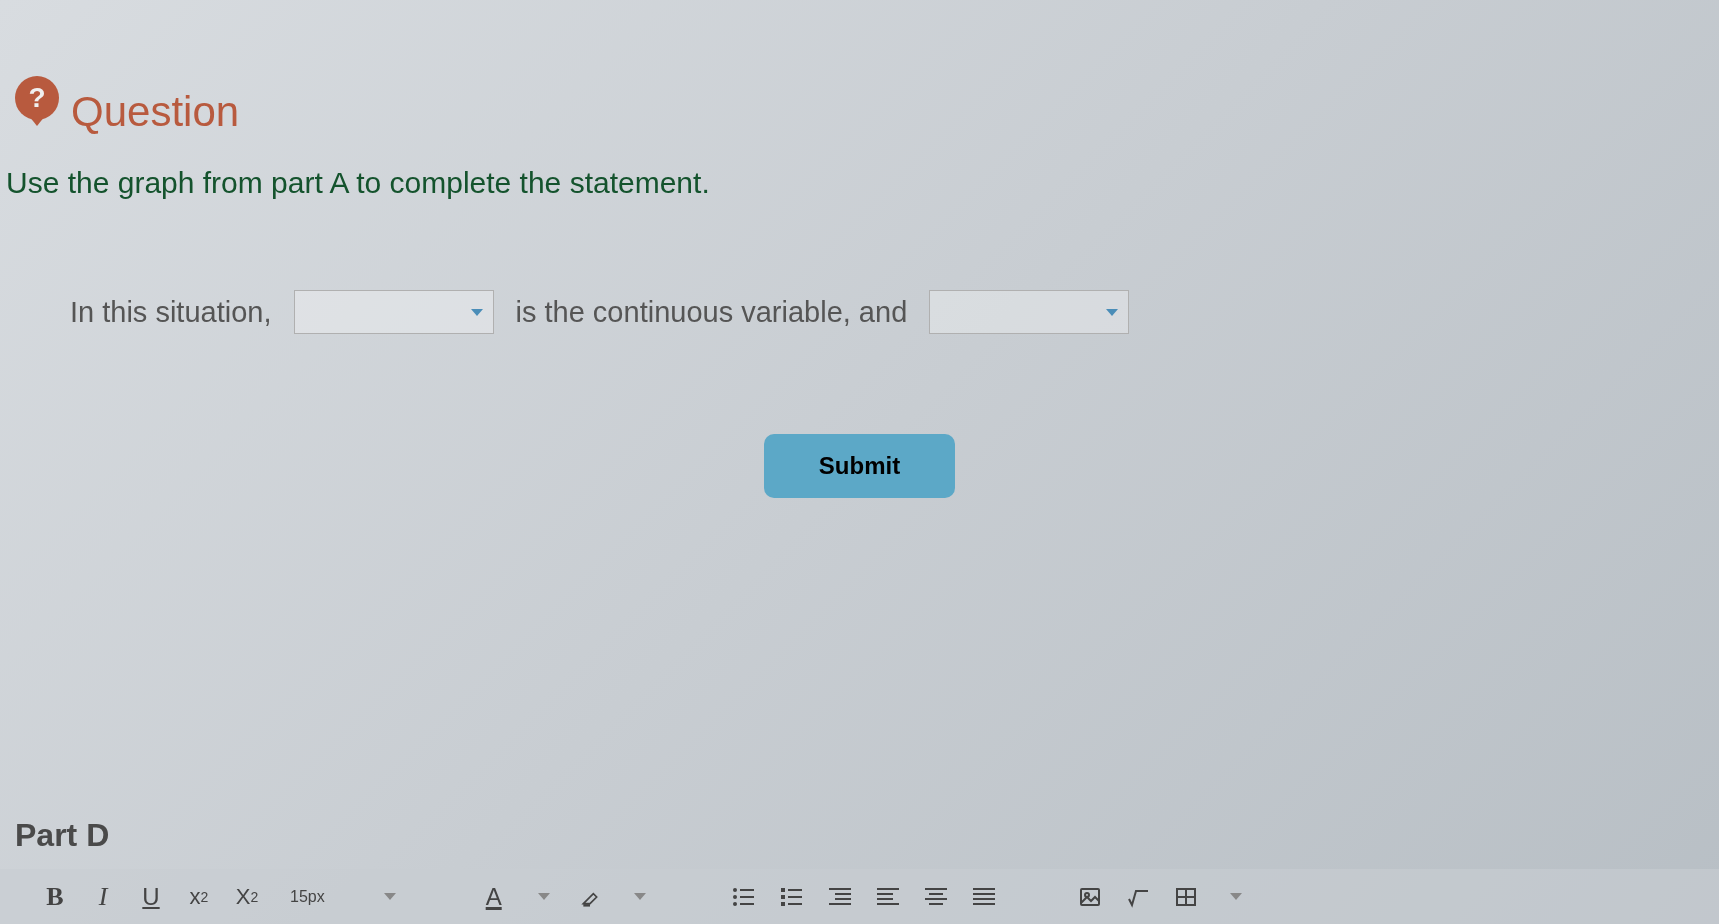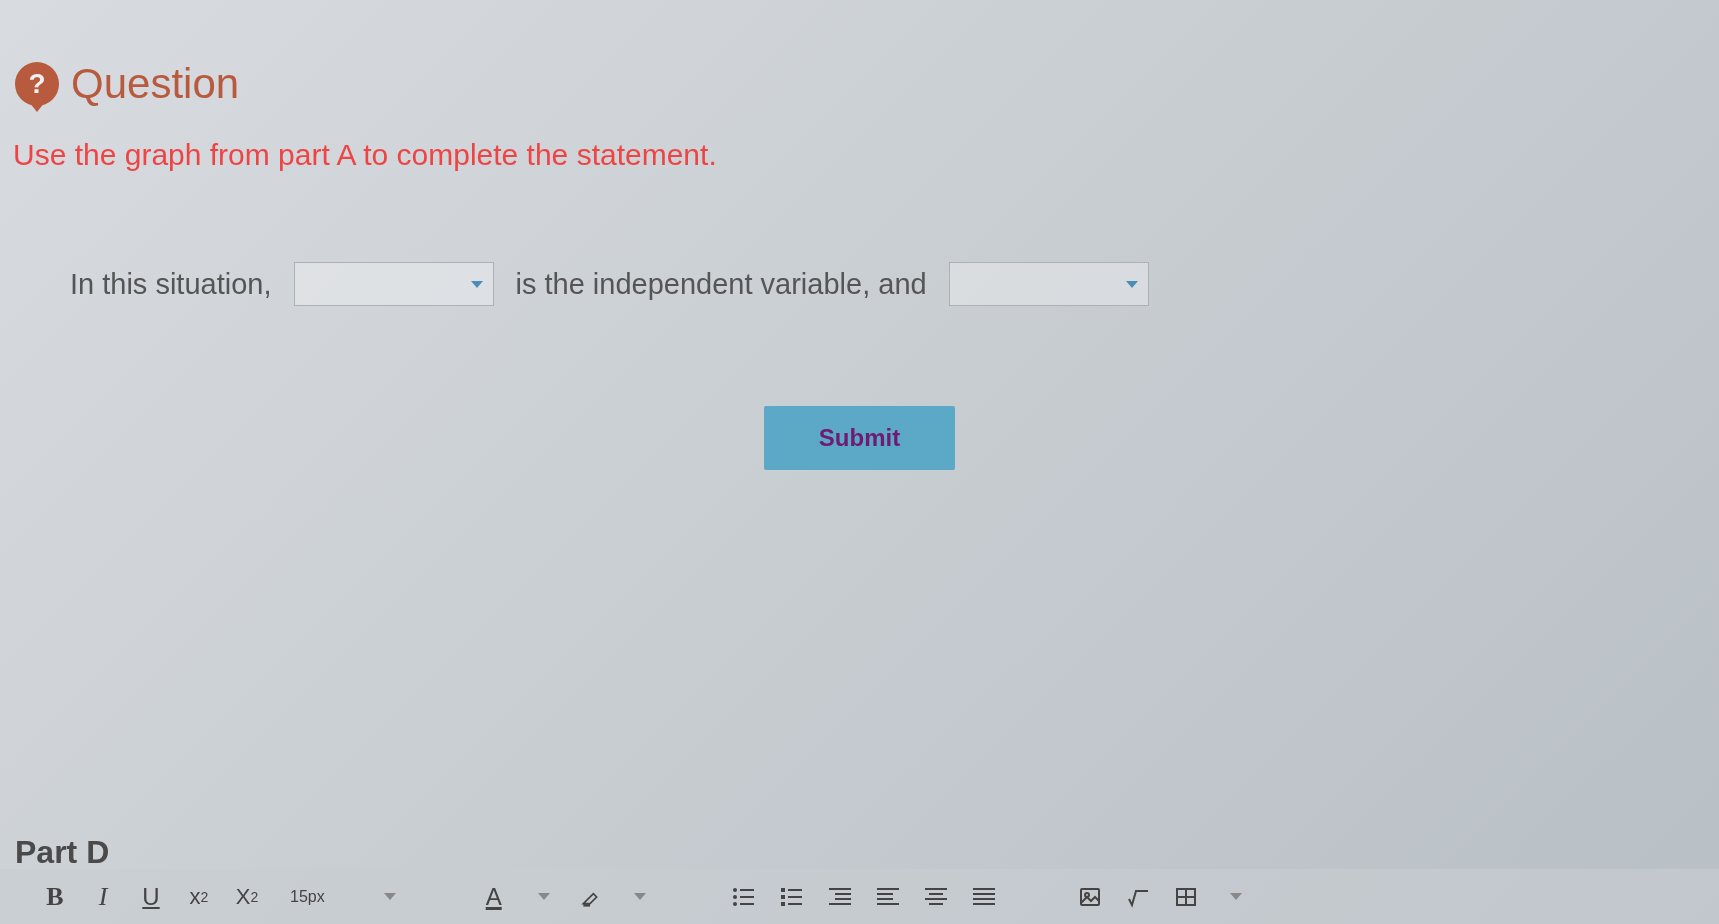--- a/index.html
+++ b/index.html
@@ -48,26 +48,27 @@
       height: 0;
       border-left: 8px solid transparent;
       border-right: 8px solid transparent;
       border-top: 10px solid #b85a3e;
     }
     
     .question-title {
       font-size: 42px;
       color: #b85a3e;
       font-weight: 400;
+      margin-top: 28px;
     }
     
     .instruction {
-      padding: 30px 0 0 13px;
+      padding: 30px 0 0 6px;
       font-size: 30px;
-      color: #ef4444;
+      color: #14532d;
     }
     
     .statement-row {
       display: flex;
       align-items: center;
       padding: 90px 0 0 70px;
       font-size: 29px;
       color: #555;
       gap: 22px;
       flex-wrap: nowrap;
@@ -94,32 +95,32 @@
     }
     
     .submit-container {
       display: flex;
       justify-content: center;
       padding: 100px 0 0 0;
     }
     
     .submit-button {
       background: #5ca8c7;
-      color: #701a75;
+      color: #000000;
       font-size: 24px;
       font-weight: 600;
       border: none;
       padding: 18px 55px;
       cursor: pointer;
-      border-radius: 2px;
+      border-radius: 10px;
     }
     
     .part-d-section {
       position: absolute;
-      bottom: 47px;
+      bottom: 64px;
       left: 15px;
       right: 0;
     }
     
     .part-d-title {
       font-size: 32px;
       font-weight: 700;
       color: #4a4a4a;
       margin-bottom: 6px;
     }
@@ -220,21 +221,21 @@
   <div class="question-title">Question</div>
 </div>
 
 <div class="instruction">Use the graph from part A to complete the statement.</div>
 
 <div class="statement-row">
   <span>In this situation,</span>
   <span class="dropdown">
     <span class="dropdown-arrow"></span>
   </span>
-  <span>is the independent variable, and</span>
+  <span>is the continuous variable, and</span>
   <span class="dropdown">
     <span class="dropdown-arrow"></span>
   </span>
 </div>
 
 <div class="submit-container">
   <button class="submit-button">Submit</button>
 </div>
 
 <div class="part-d-section">

